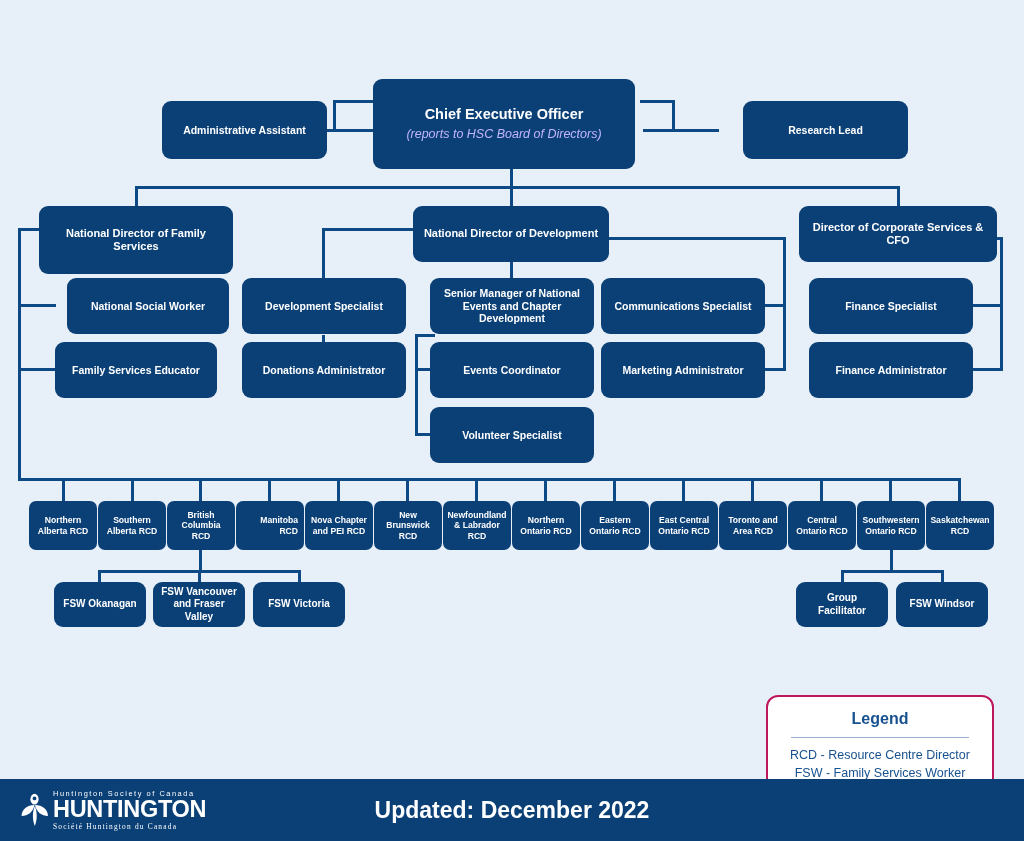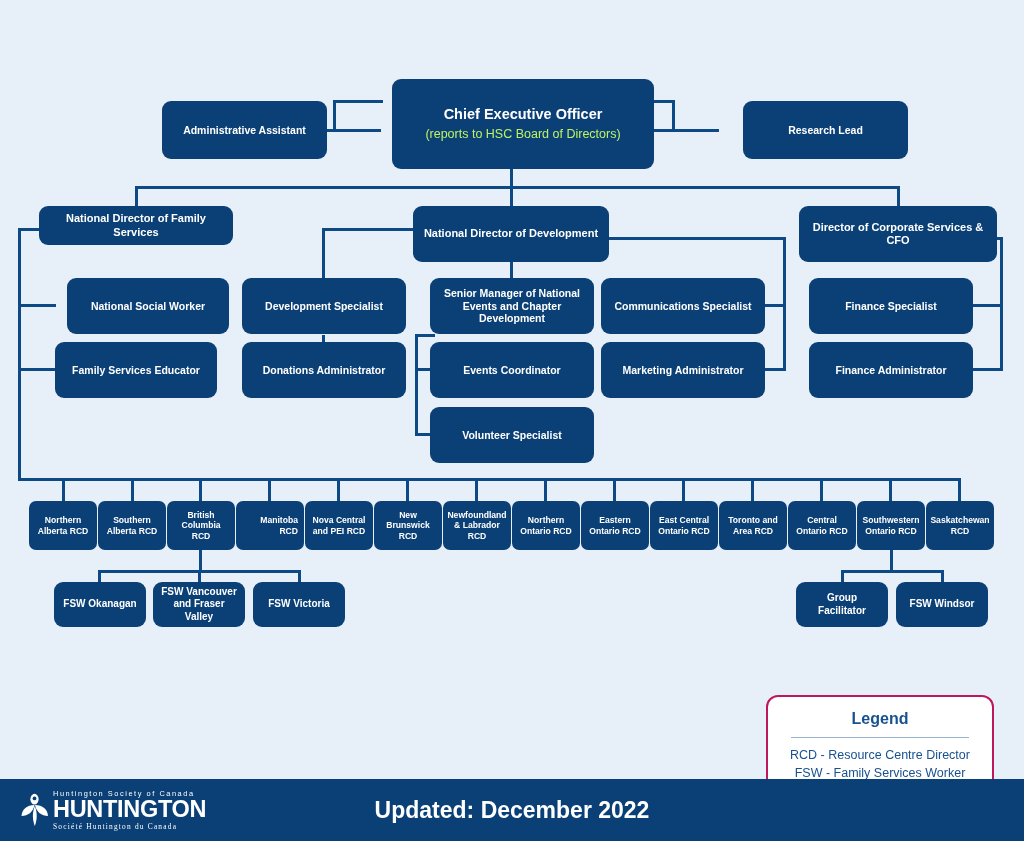--- a/index.html
+++ b/index.html
@@ -29,21 +29,21 @@
     display: flex;
     flex-direction: column;
     align-items: center;
     justify-content: center;
     text-align: center;
     z-index: 3;
     padding: 4px 6px;
     line-height: 1.22;
   }
   .node .t1 { font-weight: bold; }
-  .node .t2 { font-weight: normal; color: #bef264; }
+  .node .t2 { font-style: italic; font-weight: normal; color: #c4b5fd; }
 
   .n-ceo { font-size: 14.5px; }
   .n-ceo .t2 { font-size: 12.5px; margin-top: 3px; }
   .n-side { font-size: 10.5px; font-weight: bold; margin-left: 24px; }
   .n-dir  { font-size: 11px; font-weight: bold; }
   .n-sub  { font-size: 10.5px; font-weight: bold; }
   .n-rcd  { font-size: 8.6px; font-weight: bold; border-radius: 7px; }
   .n-fsw  { font-size: 10px; font-weight: bold; }
 
   
@@ -169,34 +169,34 @@
   <div class="line" style="left:970px; top:368px; width:33px; height:3px;"></div>
 
   <div class="line" style="left:18px; top:478px; width:943px; height:3px;"></div>
 
   <div class="line" style="left:98px; top:570px; width:202px; height:3px;"></div>
   <div class="line" style="left:199px; top:549px; width:3px; height:24px;"></div>
 
   <div class="line" style="left:841px; top:570px; width:101px; height:3px;"></div>
   <div class="line" style="left:890px; top:549px; width:3px; height:24px;"></div>
 
-  <div class="node n-ceo" style="left:392px; top:79px; width:262px; height:90px;">
+  <div class="node n-ceo" style="left:373px; top:79px; width:262px; height:90px;">
     <span class="t1">Chief Executive Officer</span>
     <span class="t2">(reports to HSC Board of Directors)</span>
   </div>
 
   <div class="node n-side" style="left:138px; top:101px; width:165px; height:58px;">
     <span>Administrative Assistant</span>
   </div>
 
   <div class="node n-side" style="left:719px; top:101px; width:165px; height:58px;">
     <span>Research Lead</span>
   </div>
 
-  <div class="node n-dir" style="left:39px; top:206px; width:194px; height:39px;">
+  <div class="node n-dir" style="left:39px; top:206px; width:194px; height:68px;">
     <span>National Director of Family Services</span>
   </div>
   <div class="node n-dir" style="left:413px; top:206px; width:196px; height:56px;">
     <span>National Director of Development</span>
   </div>
   <div class="node n-dir" style="left:799px; top:206px; width:198px; height:56px;">
     <span>Director of Corporate Services &amp; CFO</span>
   </div>
 
   <div class="node n-sub" style="left:55px; top:278px; width:162px; height:56px;margin-left:12px;">
@@ -256,21 +256,21 @@
   <div class="node n-rcd" style="left:98px;  top:501px; width:68px; height:49px;">
       <span>Southern Alberta RCD</span>
     </div>
   <div class="node n-rcd" style="left:167px; top:501px; width:68px; height:49px;">
       <span>British Columbia RCD</span>
     </div>
   <div class="node n-rcd" style="left:236px; top:501px; width:68px; height:49px;text-align:right;">
       <span>Manitoba RCD</span>
     </div>
   <div class="node n-rcd" style="left:305px; top:501px; width:68px; height:49px;">
-      <span>Nova Central and PEI RCD</span>
+      <span>Nova Chapter and PEI RCD</span>
     </div>
   <div class="node n-rcd" style="left:374px; top:501px; width:68px; height:49px;">
       <span>New Brunswick RCD</span>
     </div>
   <div class="node n-rcd" style="left:443px; top:501px; width:68px; height:49px;">
       <span>Newfoundland &amp; Labrador RCD</span>
     </div>
   <div class="node n-rcd" style="left:512px; top:501px; width:68px; height:49px;">
       <span>Northern Ontario RCD</span>
     </div>

